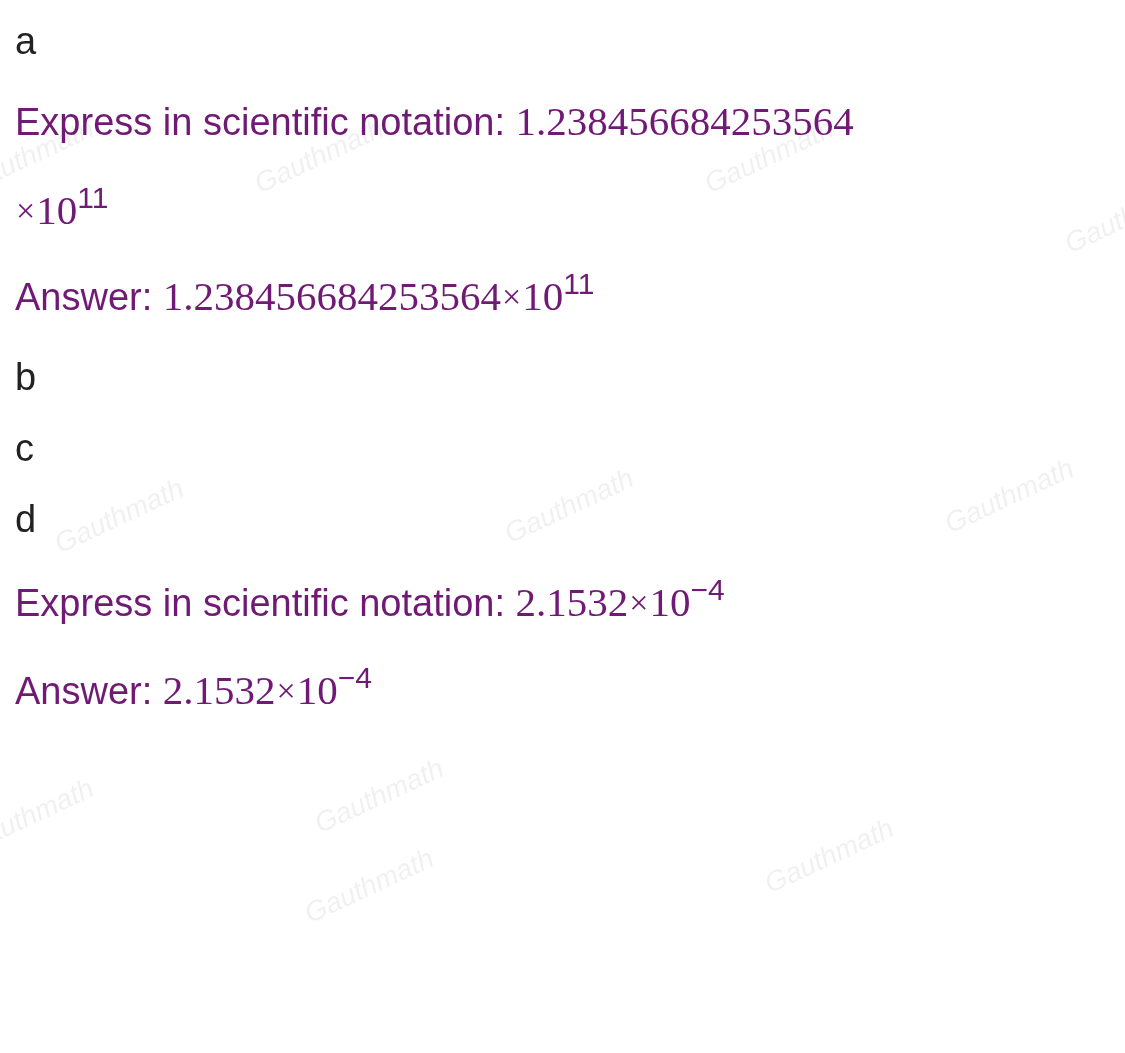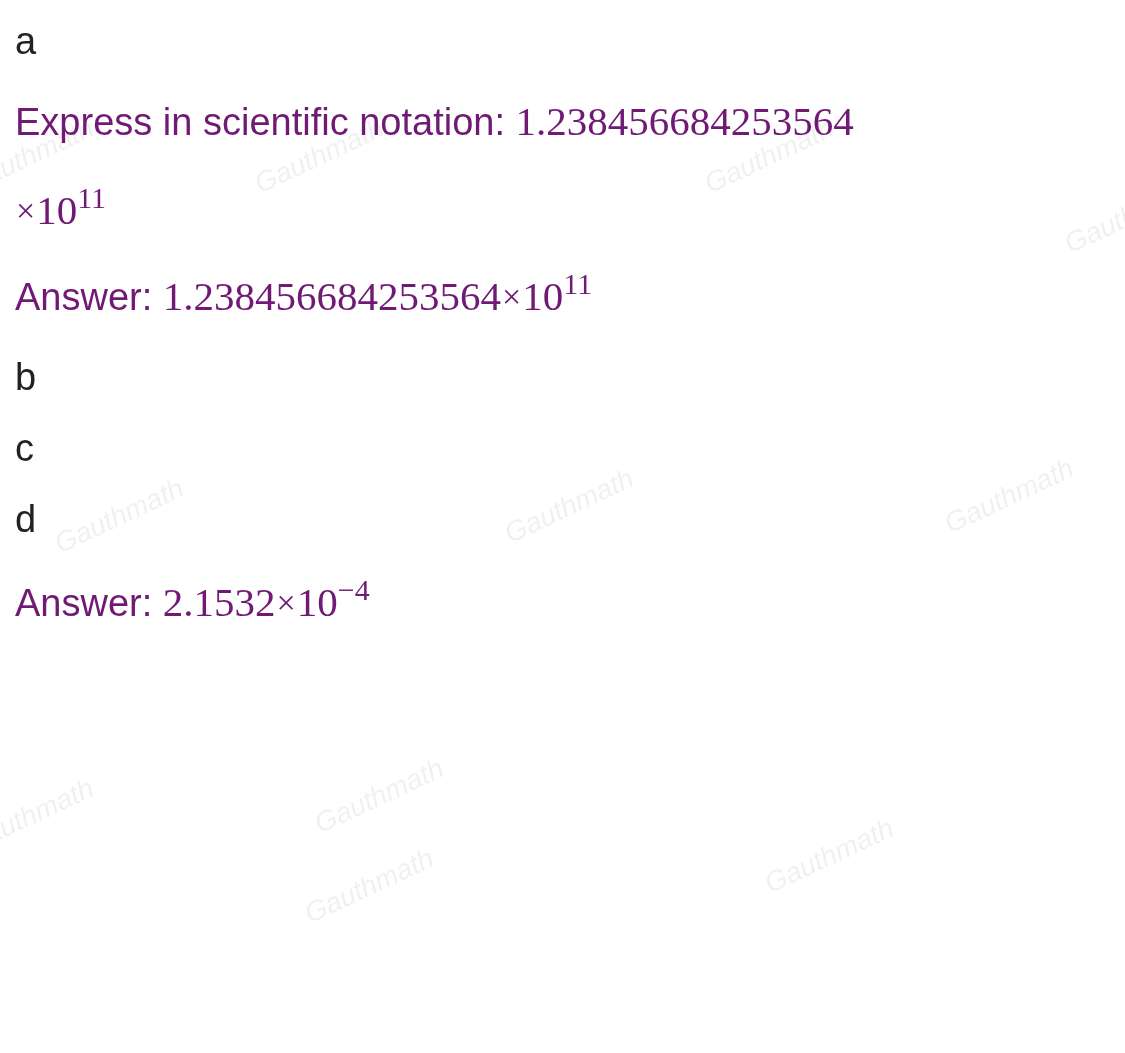--- a/index.html
+++ b/index.html
@@ -58,21 +58,21 @@
       font-weight: 400;
     }
     .mult {
       font-family: 'Times New Roman', Times, serif;
       font-size: 34px;
       vertical-align: 2px;
       padding: 0 1px;
     }
     sup {
       font-size: 30px;
-      font-family: Liberation Serif, serif;
+      font-family: Liberation Sans, sans-serif;
       vertical-align: 14px;
       position: relative;
       top: -2px;
     }
     .express-line {
       margin-bottom: 24px;
     }
     .answer-line {
       margin-bottom: 28px;
     }
@@ -124,20 +124,26 @@
   <div class="part-label">b</div>
 
 
 
   <div class="part-label">c</div>
 
 
 
   <div class="part-label">d</div>
 
+  <div class="line express-line">
+    <span>Express in scientific notation: </span>
+    <span class="math">
+      <span class="num">2.1532</span><span class="mult">×</span><span class="num">10</span><sup>−4</sup>
+    </span>
+  </div>
 
   <div class="line answer-line">
     <span>Answer: </span>
     <span class="math">
       <span class="num">2.1532</span><span class="mult">×</span><span class="num">10</span><sup>−4</sup>
     </span>
   </div>
 
 </div>
 

